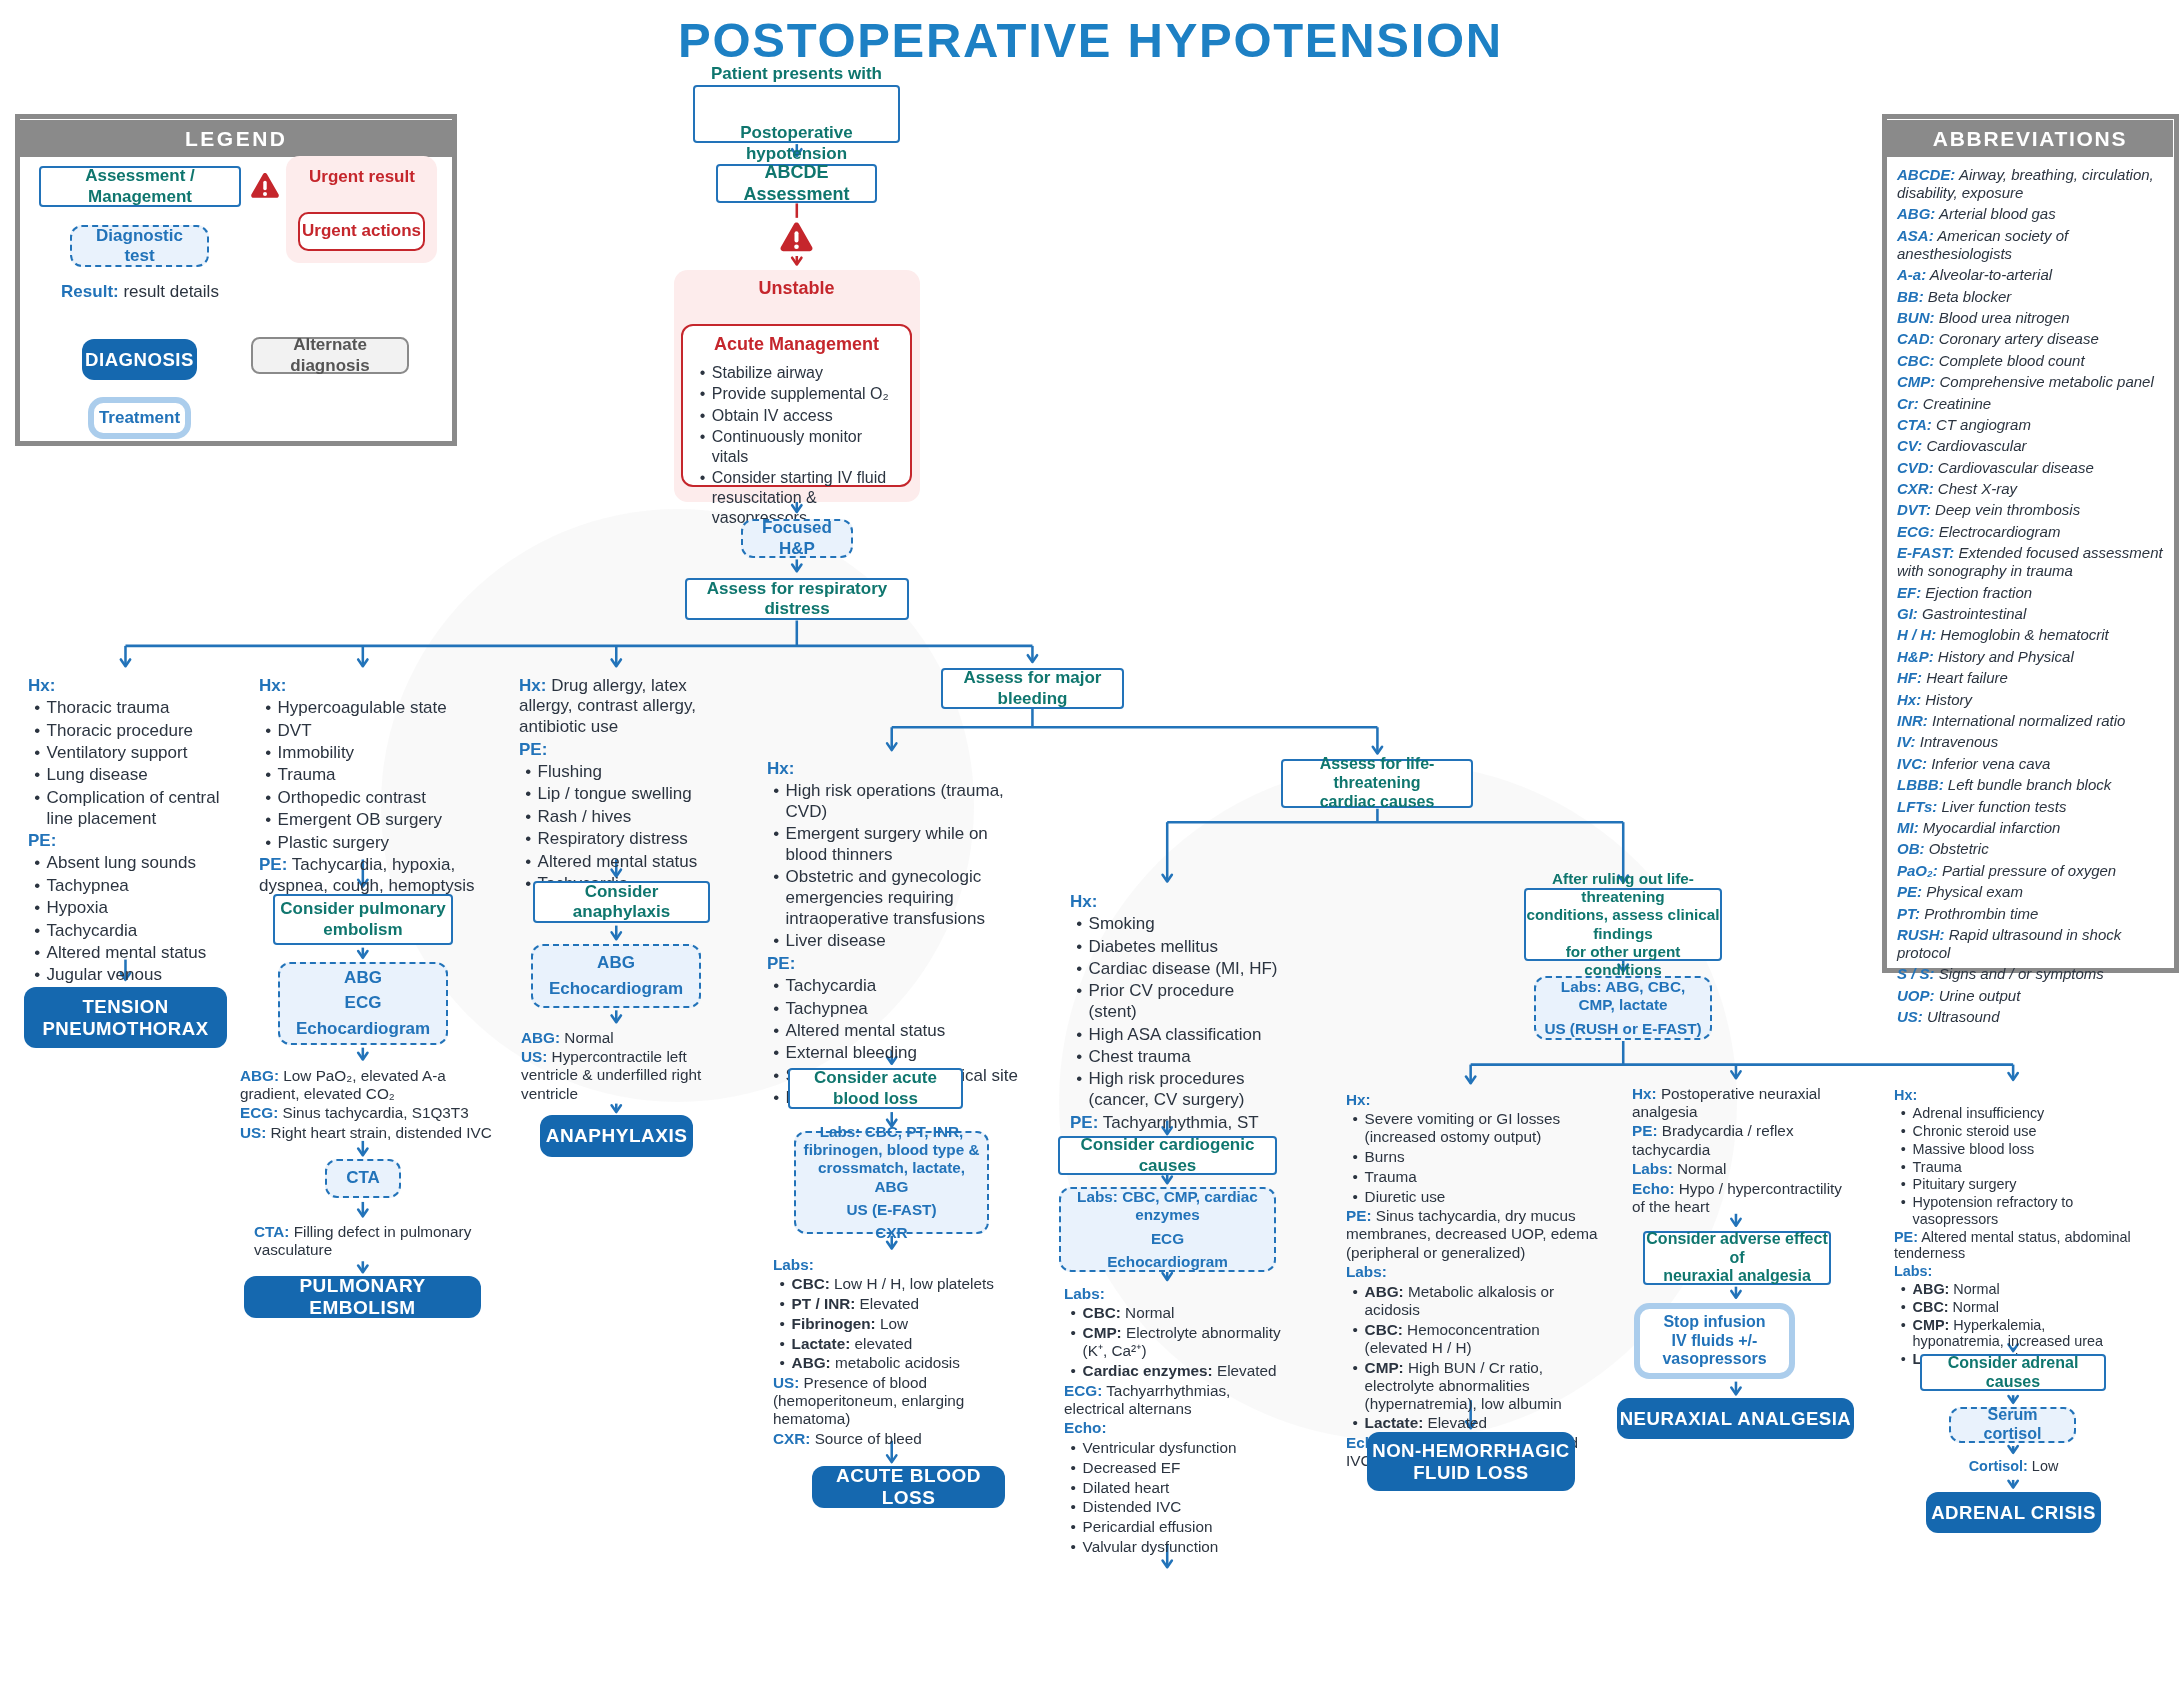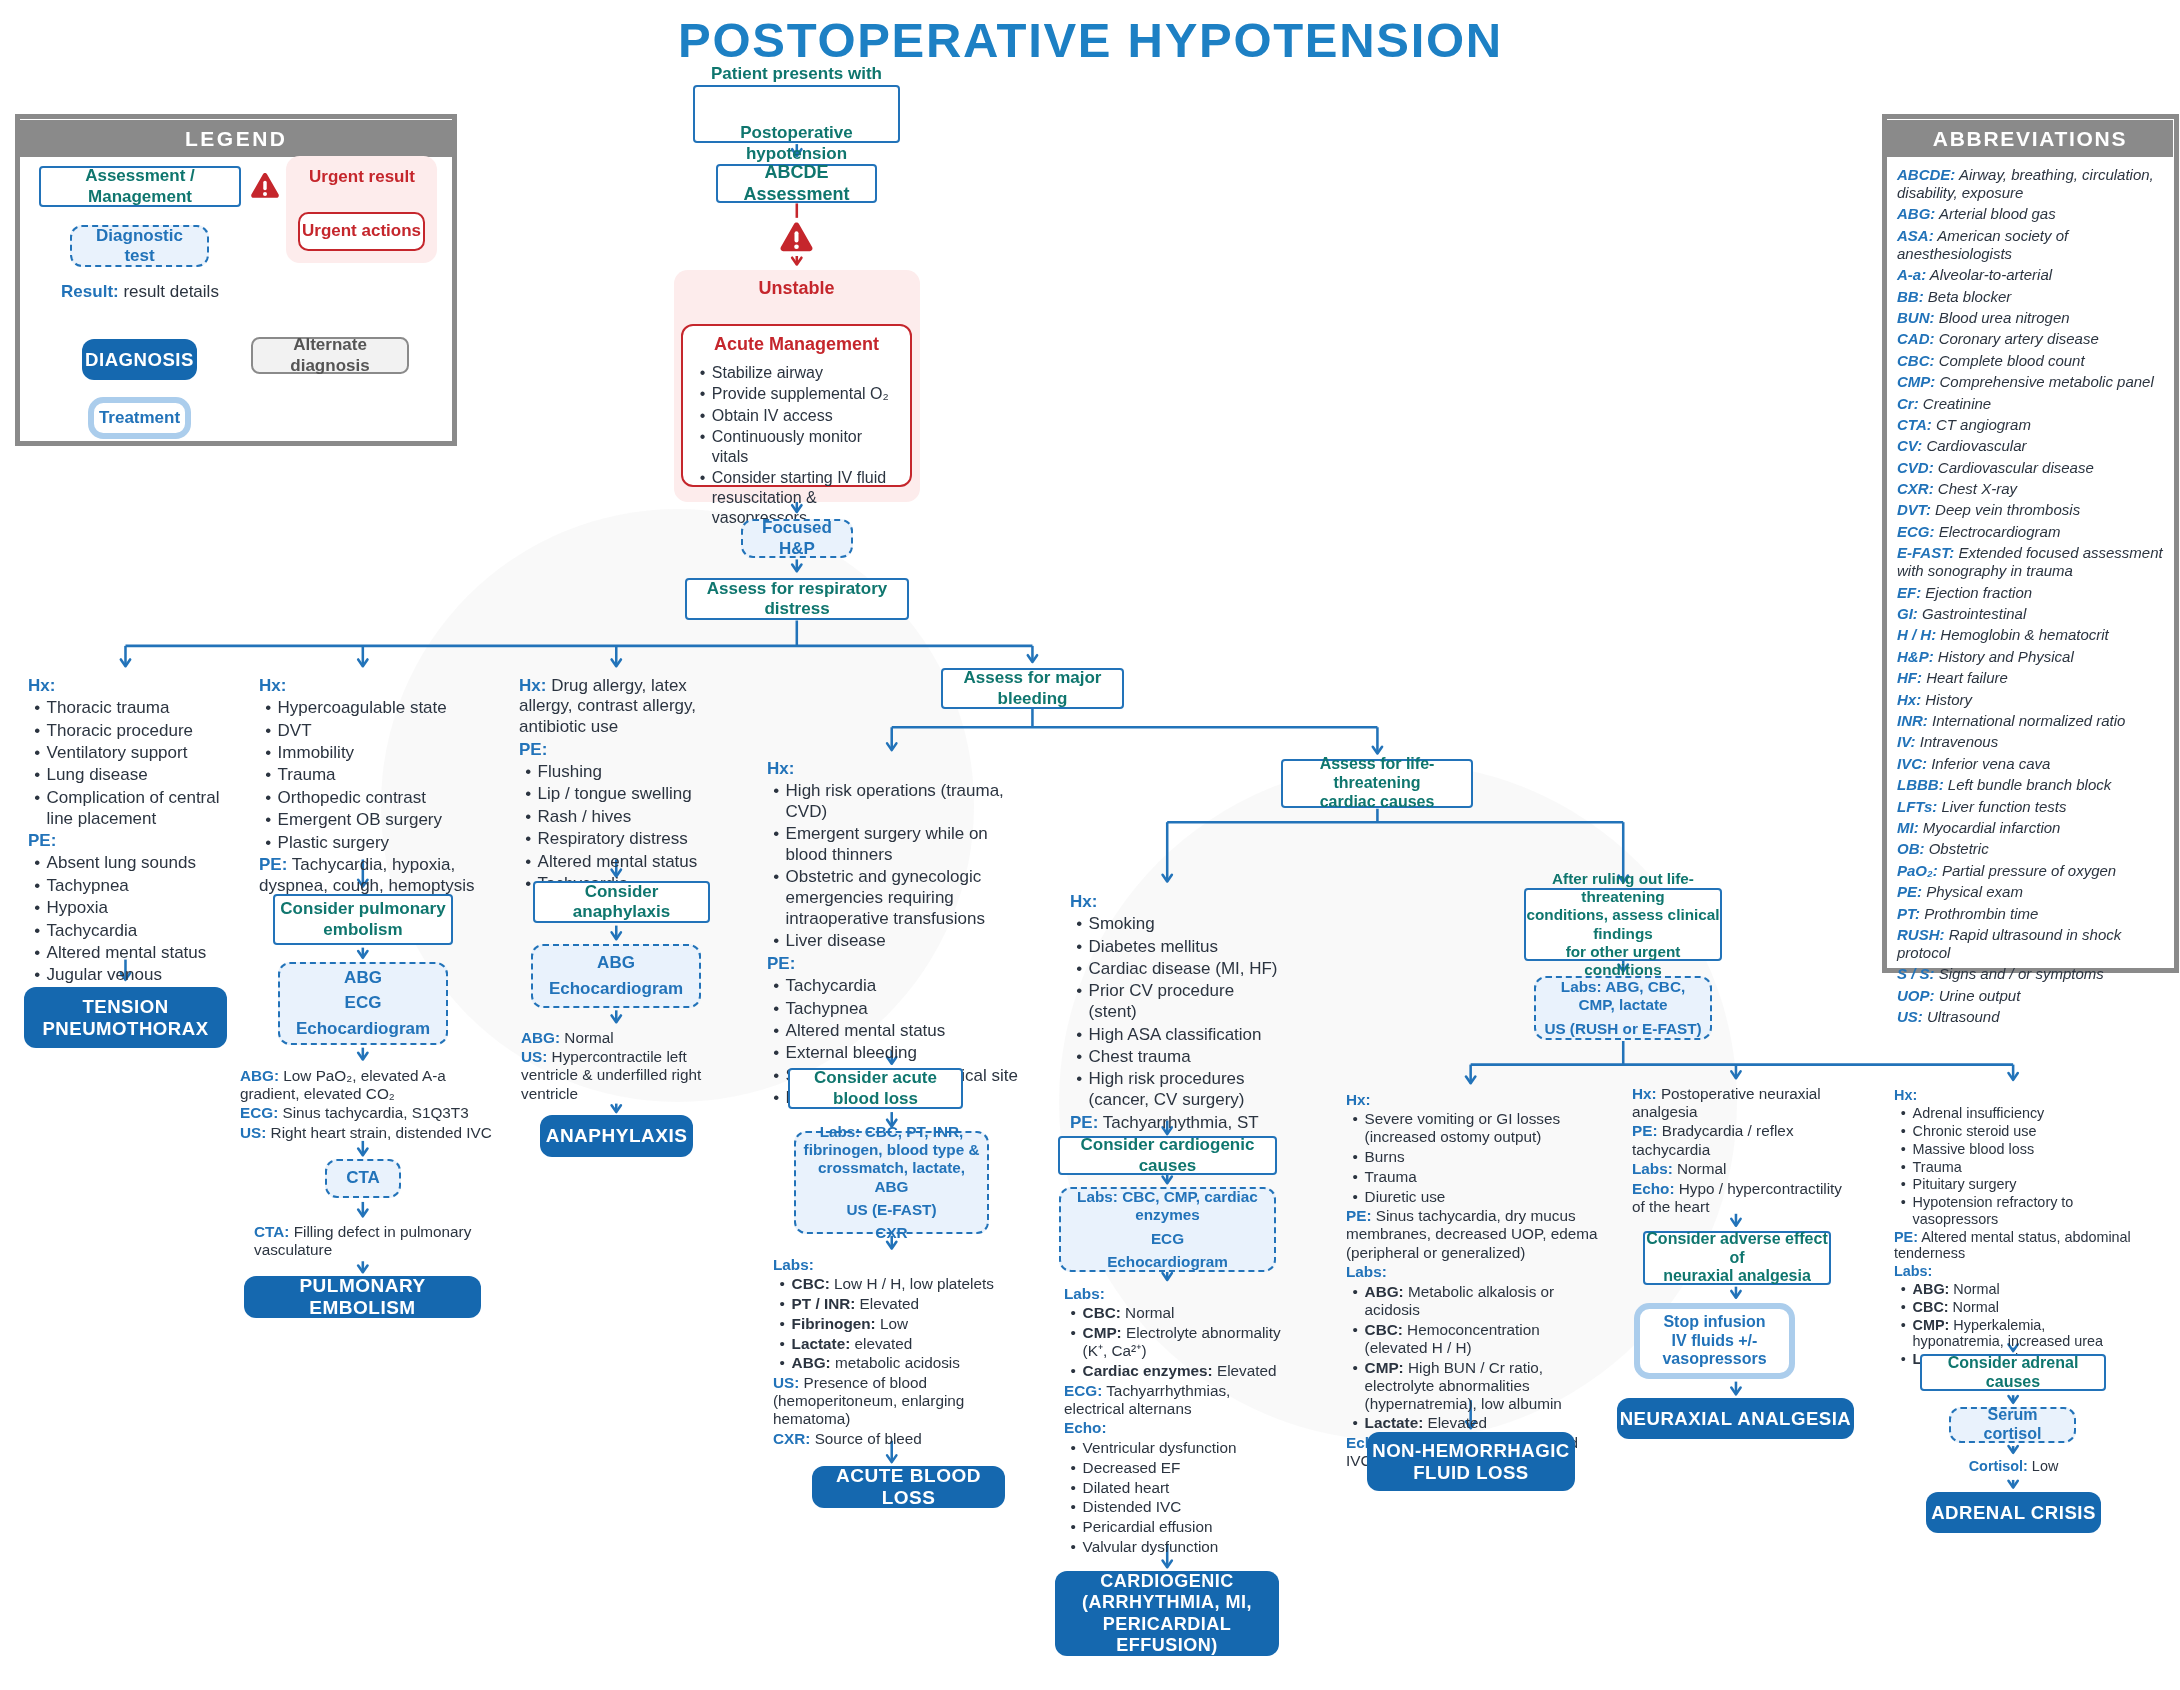--- a/index.html
+++ b/index.html
@@ -502,23 +502,20 @@
       </div>
       <div class="ln bullet">
         <span class="dot">•</span>
         <span>Pericardial effusion</span>
       </div>
       <div class="ln bullet">
         <span class="dot">•</span>
         <span>Valvular dysfunction</span>
       </div>
     </div>
-  <div class="bx b-diag fs21" style="left:1055px;top:1571px;width:224px;height:85px;">CARDIOGENIC
-(ARRHYTHMIA, MI,
-PERICARDIAL EFFUSION)</div>
 
   <div class="tblock small" style="left:1346px;top:1089px;width:256px;">
       <div class="ln"><span class="lbl">Hx:</span></div>
       <div class="ln bullet">
         <span class="dot">•</span>
         <span>Severe vomiting or GI losses (increased ostomy output)</span>
       </div>
       <div class="ln bullet">
         <span class="dot">•</span>
         <span>Burns</span>

